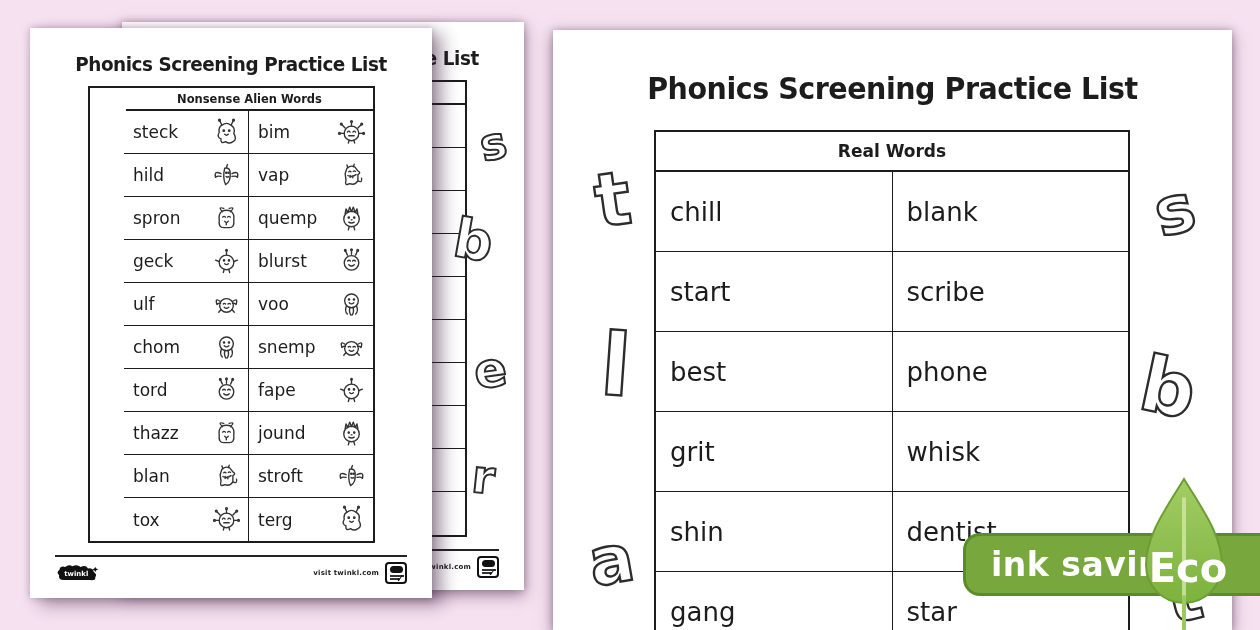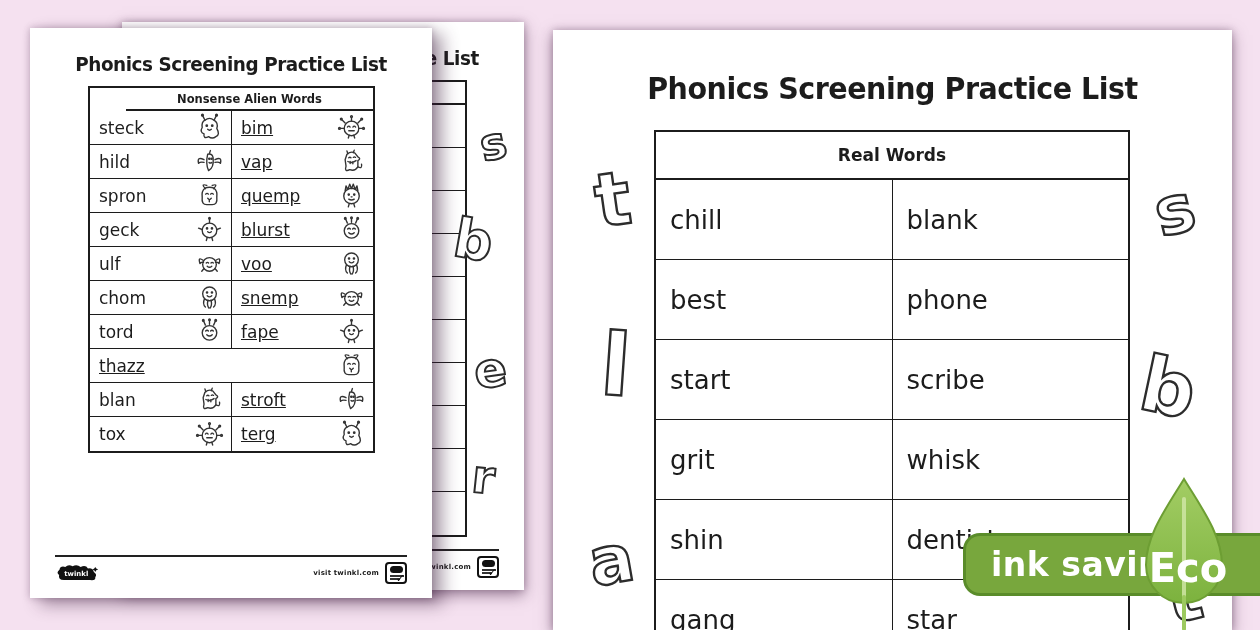--- a/index.html
+++ b/index.html
@@ -30,37 +30,37 @@
   
   .ltable {
     position:absolute; left:58px; top:58px; width:287px;
     border:2px solid #1c1c1c; background:#fff;
   }
   .lheader {
     height:23px; border-bottom:2px solid #1c1c1c;
     display:flex; align-items:center; justify-content:center;
     font-size:11.5px; font-weight:700;margin-left:36px;
   }
-  .lrow { display:flex; height:34px; border-bottom:1.5px solid #1c1c1c; }
+  .lrow { display:flex; height:43px; border-bottom:1.5px solid #1c1c1c;margin-left:34px; }
   .lrow:last-child { border-bottom:none; }
   .lcell {
     flex:1; display:flex; align-items:center; justify-content:space-between;
     padding:0 6px 0 9px; border-right:1.5px solid #1c1c1c; overflow:hidden;
   }
-  .lcell:last-child { border-right:none;text-decoration:underline; }
+  .lcell:last-child { border-right:none; }
   .lword { font-size:17px; }
   .monster svg { width:31px; height:31px; display:block; }
 
   
   .rtable {
     position:absolute; left:101px; top:100px; width:476px;
     border:2px solid #1c1c1c; background:#fff;
   }
   .rheader {
-    height:48px; border-bottom:2px solid #1c1c1c;
+    height:40px; border-bottom:2px solid #1c1c1c;
     display:flex; align-items:center; justify-content:center;
     font-size:17px; font-weight:700;
   }
   .rrow { display:flex; height:80px; border-bottom:1.5px solid #1c1c1c; }
   .rrow:last-child { border-bottom:none; }
   .rcell {
     flex:1; display:flex; align-items:center;
     padding-left:14px; border-right:1.5px solid #1c1c1c; overflow:hidden;
   }
   .rcell:last-child { border-right:none; }
@@ -393,20 +393,34 @@
             <svg viewBox="0 0 34 34">
               <g fill="none" stroke="#333" stroke-width="1.5" stroke-linecap="round" stroke-linejoin="round">
                 <path d="M12.5 9.5 Q7 3.5 14 6 M21.5 9.5 Q27 3.5 20 6"></path>
                 <path d="M12 9 Q17 7 22 9 Q26 12 25 19 Q26 27 20 27 L14 27 Q8 27 9 19 Q8 12 12 9 Z"></path>
                 <path d="M12.8 15.5 Q14.3 13.8 15.8 15.5 M18.2 15.5 Q19.7 13.8 21.2 15.5"></path>
                 <path d="M15 20 Q17 23 19 20 M16.8 21.8 L16.8 23.8"></path>
               </g>
             </svg>
           </span>
         </div>
+      <div class="lcell">
+          <span class="lword">jound</span>
+          <span class="monster">
+            <svg viewBox="0 0 34 34">
+              <g fill="none" stroke="#333" stroke-width="1.5" stroke-linecap="round" stroke-linejoin="round">
+                <path d="M10 12 L11 6.5 L13 10.5 L15 4.5 L17 9.5 L19 4.5 L21 10.5 L23 6.5 L24 12"></path>
+                <circle cx="17" cy="17.5" r="8.5"></circle>
+                <circle cx="14" cy="16" r=".7" fill="#333"></circle>
+                <circle cx="20" cy="16" r=".7" fill="#333"></circle>
+                <path d="M16.6 18.5 H17.6 M14 21 Q17 23 20 21 M14.5 26 L13.5 29.5 M19.5 26 L20.5 29.5"></path>
+              </g>
+            </svg>
+          </span>
+        </div>
     </div>
     <div class="lrow">
       <div class="lcell">
           <span class="lword">blan</span>
           <span class="monster">
             <svg viewBox="0 0 34 34">
               <g fill="none" stroke="#333" stroke-width="1.5" stroke-linecap="round" stroke-linejoin="round">
                 <path d="M13 8.5 L12 5.5 M19 7.5 L20 4.5"></path>
                 <path d="M12 9 Q17 5 21 8 L24 12 Q28 14 24 16 L24 23 Q21 28 15 26 Q9 29 11 22 L10 15 Z"></path>
                 <path d="M24 23 Q29 25.5 28 20"></path>
@@ -497,32 +511,32 @@
     <div class="rrow">
       <div class="rcell">
           <span class="rword">chill</span>
         </div>
       <div class="rcell">
           <span class="rword">blank</span>
         </div>
     </div>
     <div class="rrow">
       <div class="rcell">
+          <span class="rword">start</span>
+        </div>
+      <div class="rcell">
+          <span class="rword">scribe</span>
+        </div>
+    </div>
+    <div class="rrow">
+      <div class="rcell">
           <span class="rword">best</span>
         </div>
       <div class="rcell">
           <span class="rword">phone</span>
-        </div>
-    </div>
-    <div class="rrow">
-      <div class="rcell">
-          <span class="rword">start</span>
-        </div>
-      <div class="rcell">
-          <span class="rword">scribe</span>
         </div>
     </div>
     <div class="rrow">
       <div class="rcell">
           <span class="rword">grit</span>
         </div>
       <div class="rcell">
           <span class="rword">whisk</span>
         </div>
     </div>

